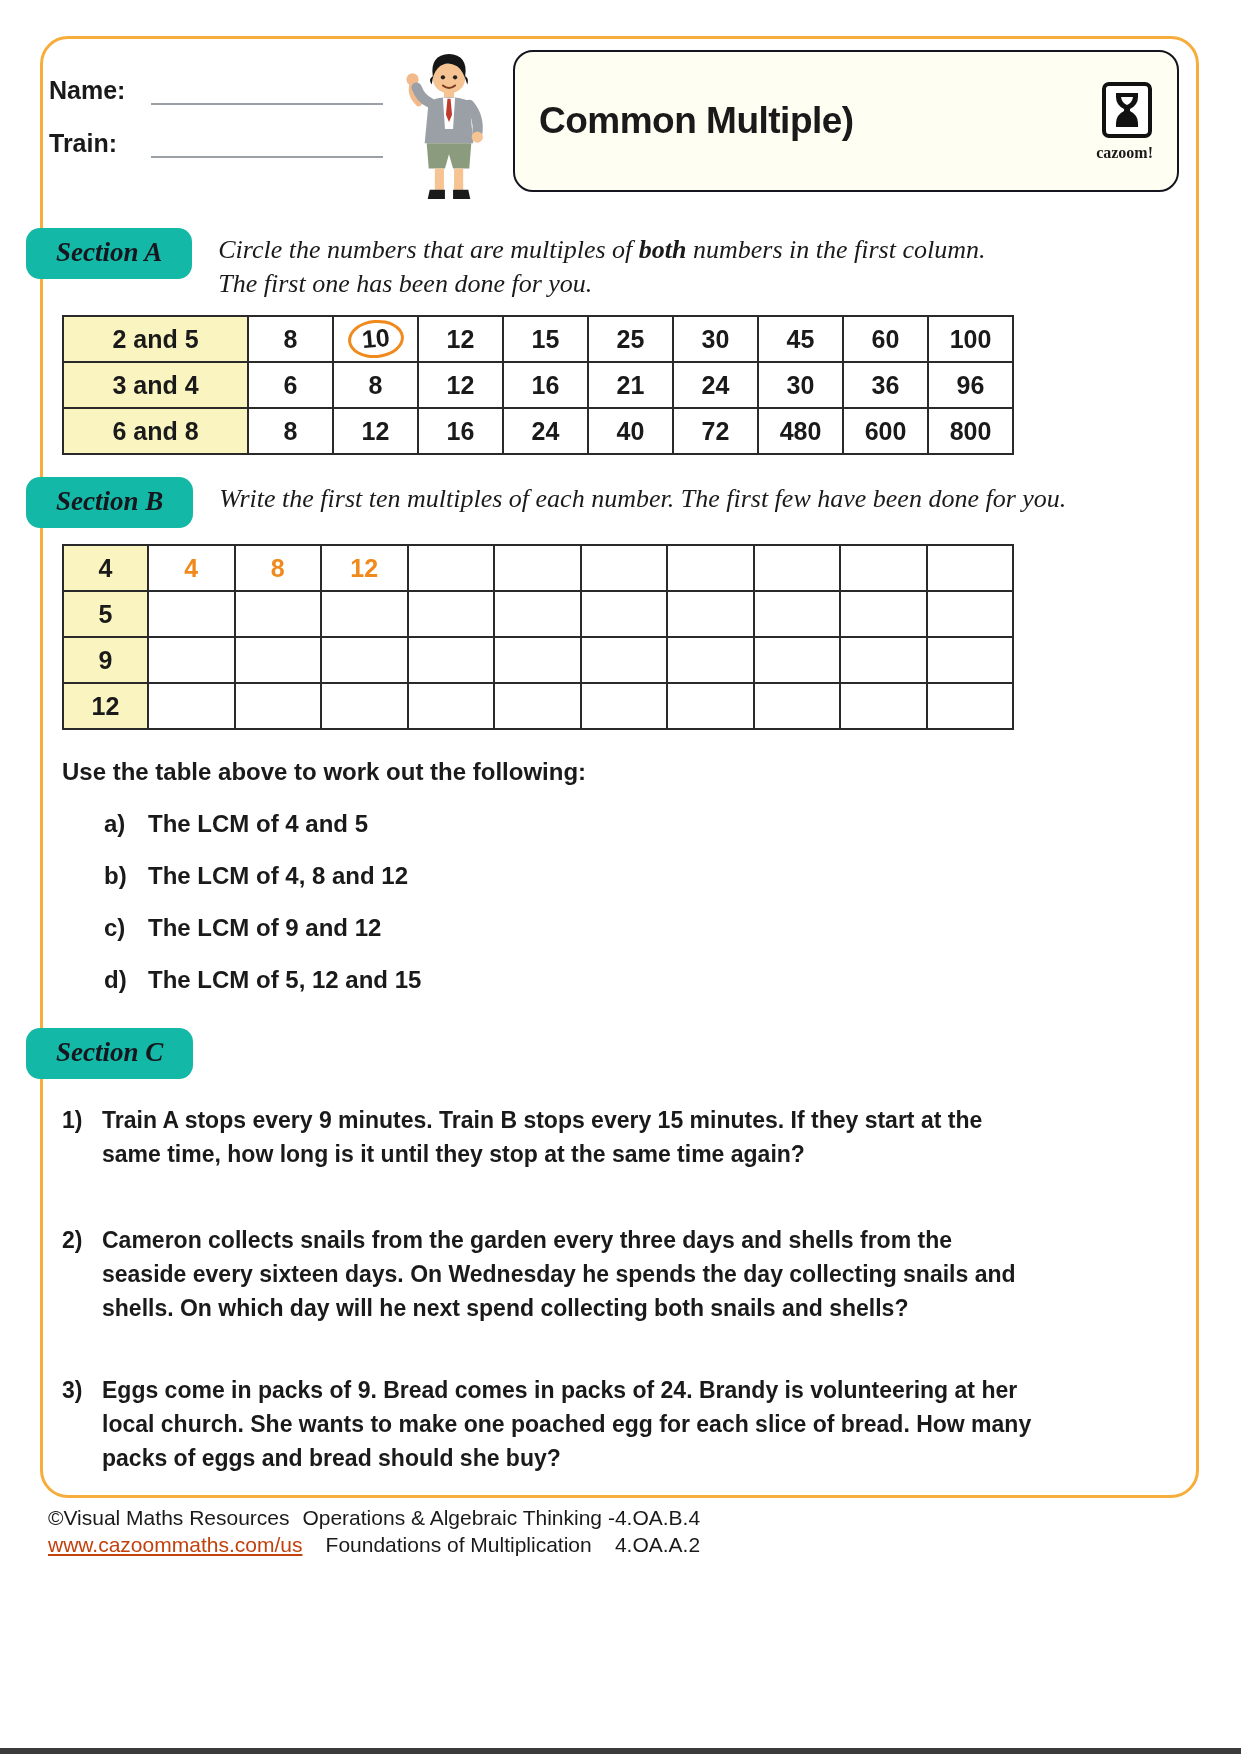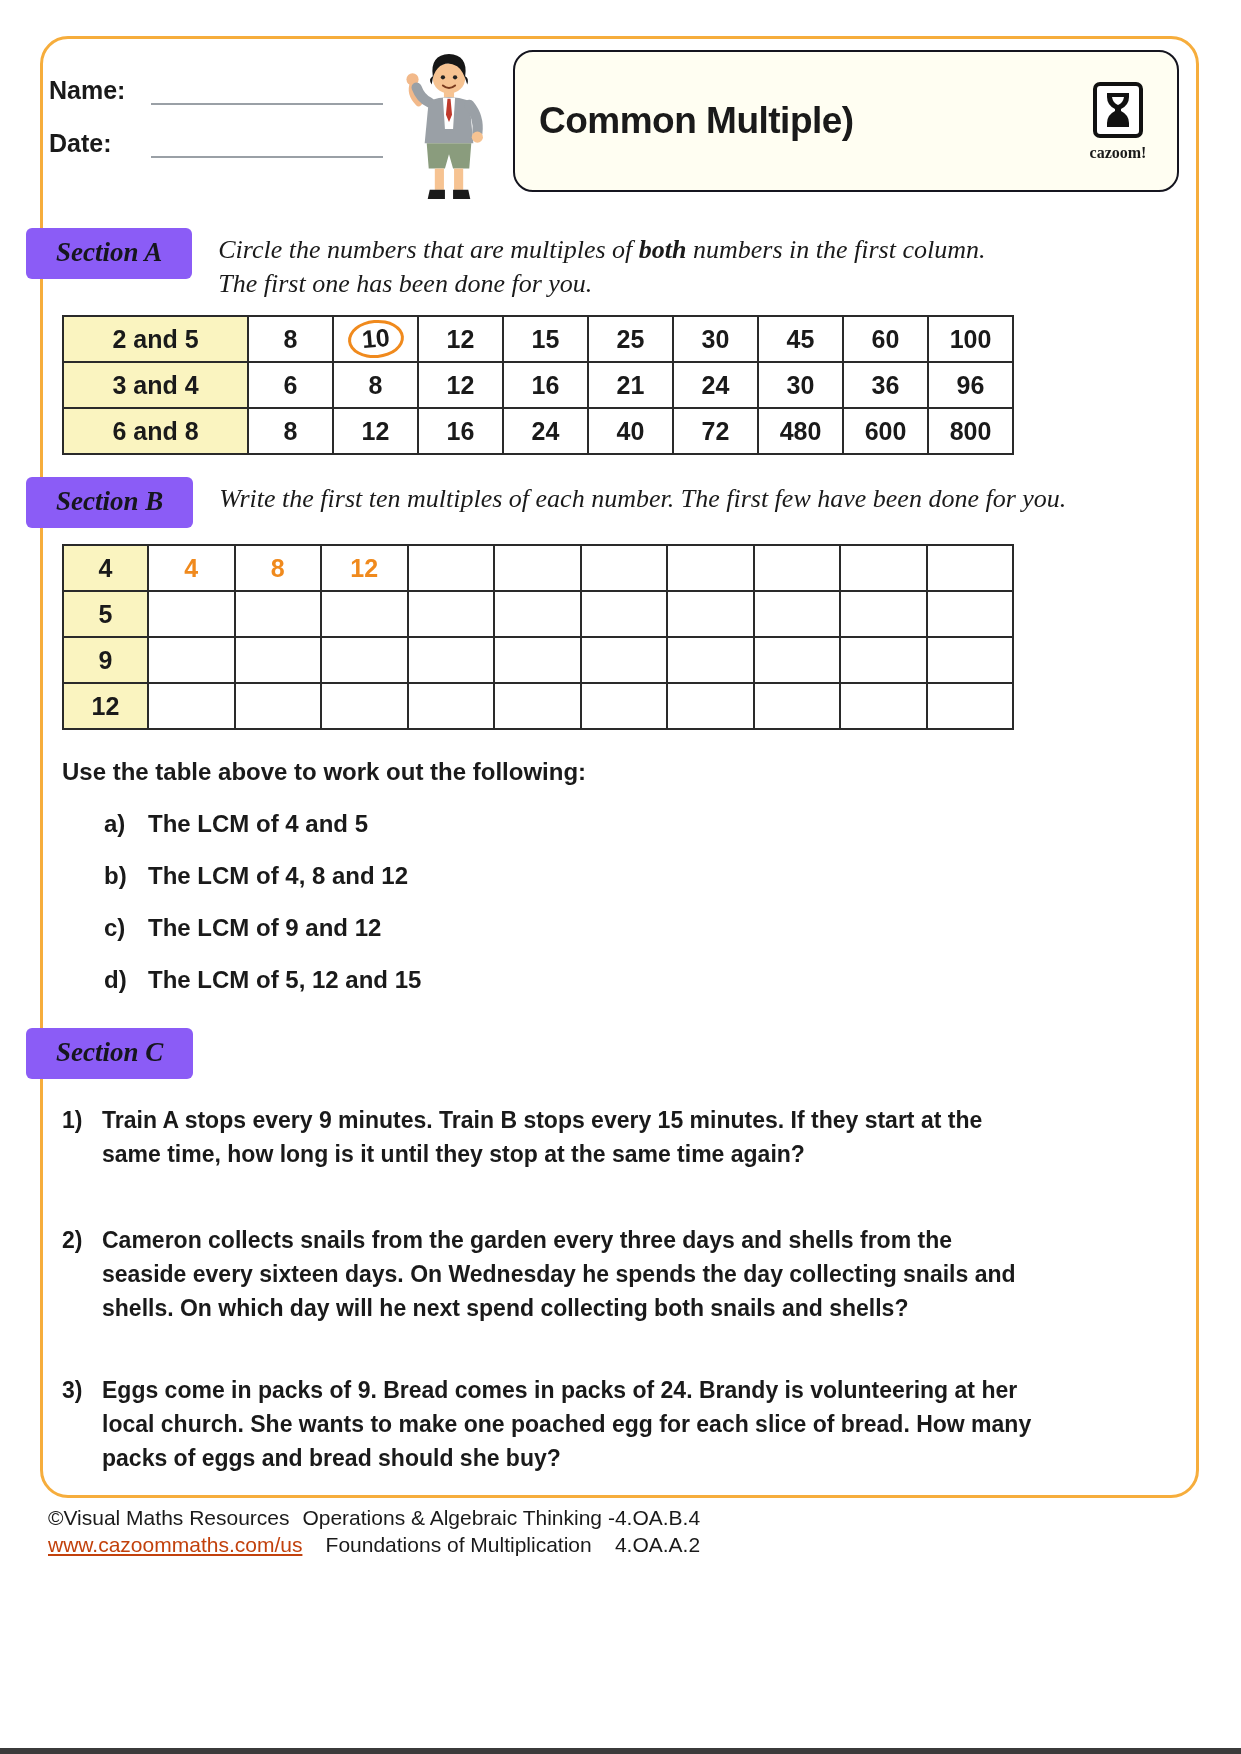--- a/index.html
+++ b/index.html
@@ -42,32 +42,32 @@
     height: 142px;
     background: #FFFEF2;
     border: 2px solid #15151f;
     border-radius: 20px;
     padding: 16px 24px;
     display: flex;
     align-items: center;
     justify-content: space-between;
   }
   .title { font-size: 37px; font-weight: bold; line-height: 1.18; letter-spacing: -0.5px; }
-  .logo { text-align: center; width: 70px; flex-shrink: 0; }
+  .logo { text-align: right; width: 70px; flex-shrink: 0; }
   .logo-text { font-family: "Liberation Serif", serif; font-weight: bold; font-size: 16px; margin-top: 1px; }
 
   
   .section-row { display: flex; align-items: flex-start; }
   .sec-a { margin-top: 26px; }
   .sec-b { margin-top: 22px; }
   .sec-c { margin-top: 34px; }
   .pill {
     margin-left: -36px;
-    background: #8b5cf6;
-    border-radius: 6px;
+    background: #14b8a6;
+    border-radius: 14px;
     padding: 9px 30px 11px;
     font-family: "Liberation Serif", serif;
     font-style: italic;
     font-weight: bold;
     font-size: 27px;
     color: #16161e;
     flex-shrink: 0;
   }
   .instruction {
     margin-left: 26px;
@@ -138,21 +138,21 @@
 
   <div class="content">
 
     <div class="header">
       <div class="name-date">
         <div class="nd-row">
           <span class="nd-label">Name:</span>
           <span class="nd-line"></span>
         </div>
         <div class="nd-row">
-          <span class="nd-label">Date:</span>
+          <span class="nd-label">Train:</span>
           <span class="nd-line"></span>
         </div>
       </div>
 
       <div class="boy">
         <svg width="104" height="152" viewBox="0 0 100 150">
           <path d="M20 52 Q11 43 15 33" stroke="#F2B98A" stroke-width="7" fill="none" stroke-linecap="round"></path>
           <circle cx="14" cy="29" r="6" fill="#F2B98A"></circle>
           <path d="M31 52 Q22 48 18 37" stroke="#9aa0a6" stroke-width="10" fill="none" stroke-linecap="round"></path>
           <ellipse cx="50" cy="28" rx="16" ry="15" fill="#F6C392"></ellipse>

